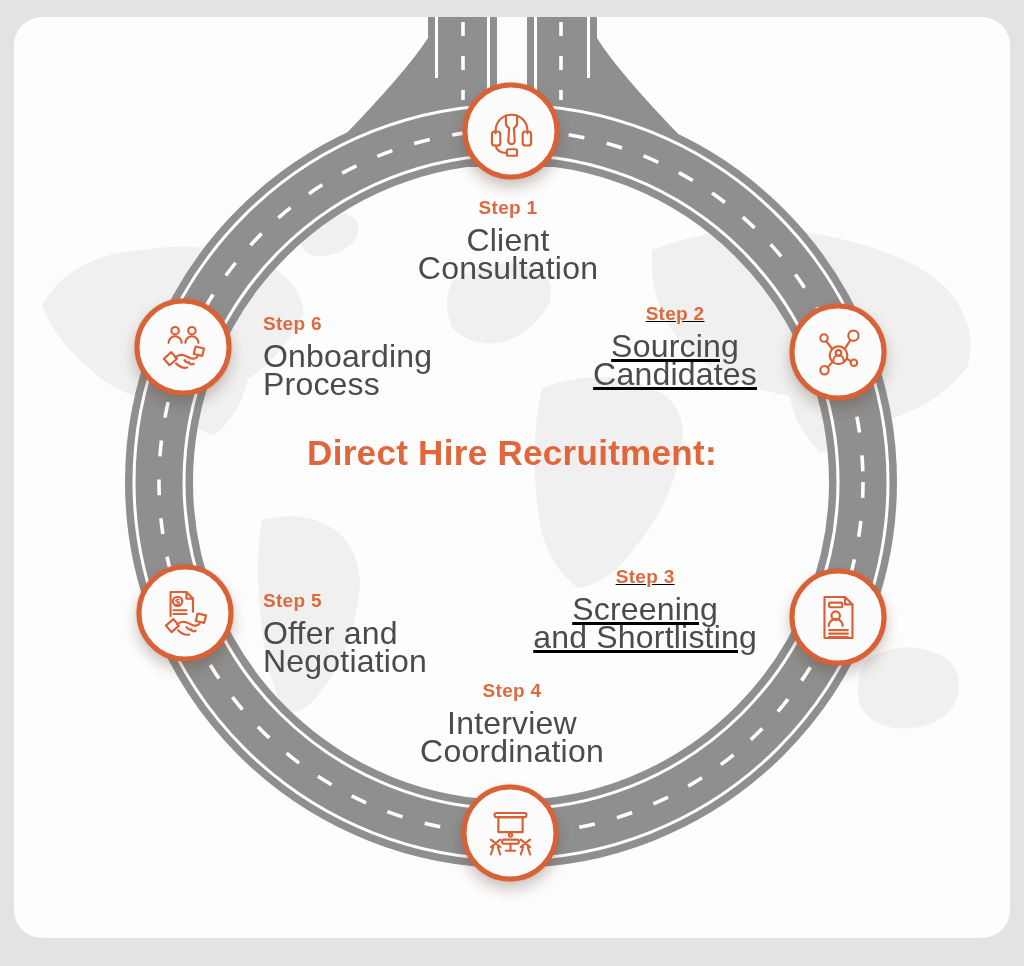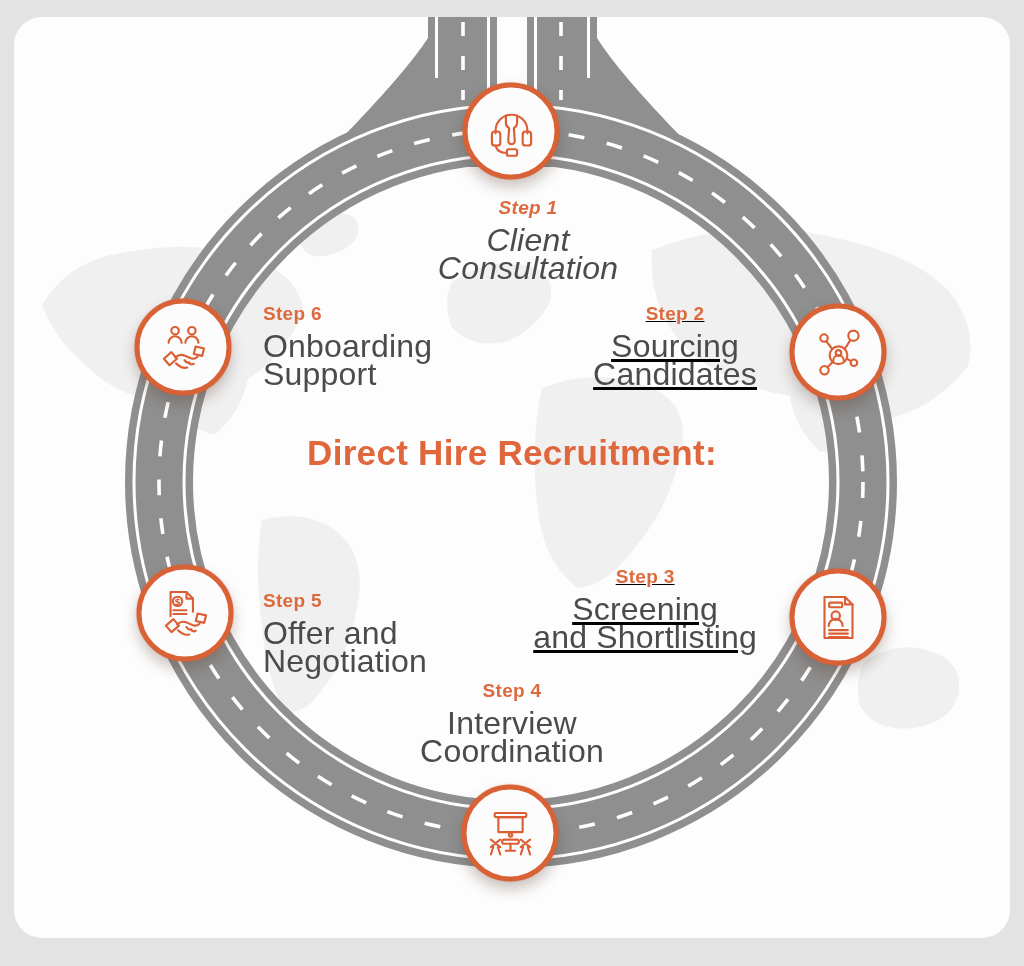--- a/index.html
+++ b/index.html
@@ -165,21 +165,21 @@
         <path d="M32,25 a7,7 0 0 1 14,0"></path>
         <path d="M9,42 l8,-7 6,7 -8,7 z"></path>
         <path d="M52,31 l-9,-2 -2,8 9,2 z"></path>
         <path d="M21,40.5 q5,-4 10,-2 l7,3 q4,1.5 7,-1.5"></path>
         <path d="M22,47 q6,6 12,4.5"></path>
         <path d="M31,43.5 q2,3.5 5.5,2.5 M35.5,46.5 q2.5,2.5 5.5,1"></path>
       </g>
     </svg>
   </div>
 
-  <div class="step-text ta-c" style="left:528px;top:197px;font-style:italic;">
+  <div class="step-text ta-c" style="left:508px;top:197px;">
     <div class="lbl">Step 1</div>
     <div class="ln">Client</div>
     <div class="ln">Consultation</div>
   </div>
 
   <div class="step-text ta-r" style="right:267px;top:303px;">
     <div class="lbl">Step 2</div>
     <div class="ln">Sourcing</div>
     <div class="ln">Candidates</div>
   </div>
@@ -195,22 +195,22 @@
     <div class="ln">Interview</div>
     <div class="ln">Coordination</div>
   </div>
 
   <div class="step-text ta-l" style="left:263px;top:566px;margin-top:24px;">
     <div class="lbl">Step 5</div>
     <div class="ln">Offer and</div>
     <div class="ln">Negotiation</div>
   </div>
 
-  <div class="step-text ta-l" style="left:263px;top:303px;">
+  <div class="step-text ta-l" style="left:263px;top:313px;">
     <div class="lbl">Step 6</div>
     <div class="ln">Onboarding</div>
-    <div class="ln">Support</div>
+    <div class="ln">Process</div>
   </div>
 
   <div class="main-title">
     <div class="t1">Direct Hire Recruitment:</div>
   </div>
 </div>
 
 </body></html>

